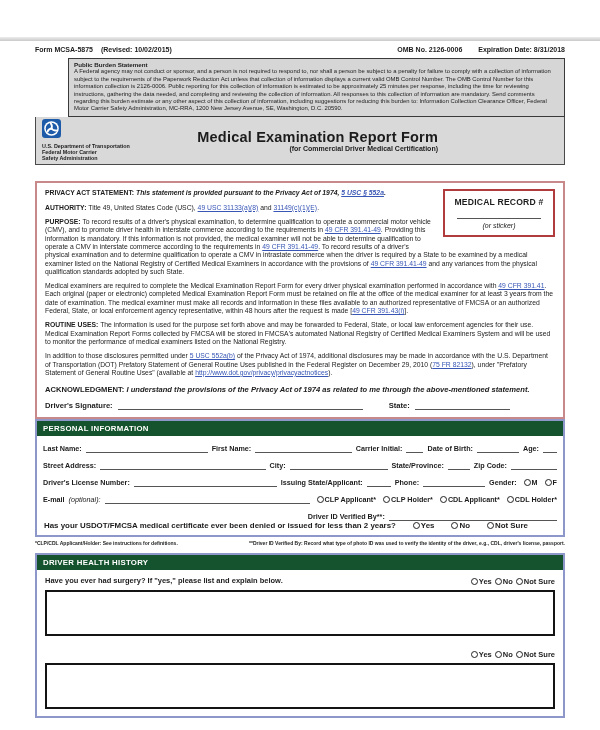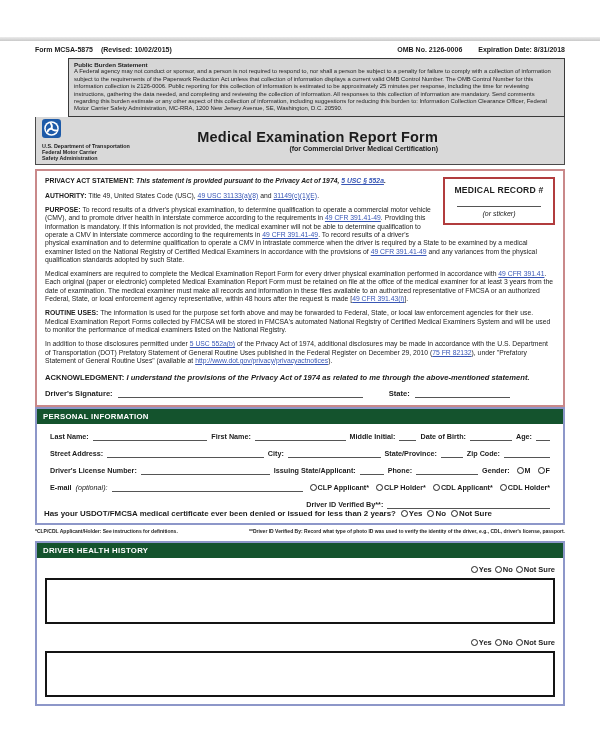--- a/index.html
+++ b/index.html
@@ -24,21 +24,21 @@
   .band { border:1px solid #4a4a4a; border-top:none; background:#d9d9d9;
           display:flex; align-items:center; padding:2px 6px 3px; min-height:33px; }
   .band .agency { width:132px; }
   .band .agency .logo { margin-bottom:1px; }
   .band .agency .aline { font-size:5.4px; font-weight:bold; line-height:6.2px; }
   .band .titlewrap { flex:1; text-align:right; padding-right:120px; }
   .band .ftitle { font-size:14.5px; font-weight:bold; letter-spacing:.2px; }
   .band .fsub { font-size:7px; font-weight:bold; }
 
   
-  .privacy { margin-top:4px; border:2px solid #c9898a; padding:6px 8px 5px;
+  .privacy { margin-top:16px; border:2px solid #c9898a; padding:6px 8px 5px;
              font-size:6.8px; line-height:8.3px; }
   .privacy p { margin-bottom:6px; }
   .mrecord { float:right; width:112px; border:2px solid #b13c3e; padding:7px 6px 5px;
              margin:0 0 6px 10px; text-align:center; }
   .mrecord .mrtitle { font-size:8.6px; font-weight:bold; letter-spacing:.2px; }
   .mrecord .mrline { border-bottom:1px solid #555; height:12px; margin:0 6px 3px; }
   .mrecord .mrsub { font-size:7px; font-style:italic; }
 
   .b  { font-weight:bold; }
   .i  { font-style:italic; }
@@ -56,32 +56,32 @@
   .sec1 { margin:10px 0 5px; font-size:8.6px; }
   .sec1 .t { font-weight:bold; }
   .sec1 .n { font-style:italic; }
 
   
   .navybox { border:2px solid #8d97c9; }
   .bar { background:#14532d; color:#fff; font-weight:bold; font-size:7.8px;
          letter-spacing:.3px; padding:3px 6px; }
 
   .prow { display:flex; align-items:flex-end; gap:4px; font-size:7.2px; font-weight:bold;
-          padding:0 13px; height:17px; }
+          padding:0 6px; height:17px; }
   .prow .fl { flex:1; }
   .prow .fx { flex:none; }
   .lbl { white-space:nowrap; }
 
   .radio { width:7px; height:7px; border:1px solid #222; border-radius:50%; background:#fff;
            display:inline-block; flex:none; margin:0 1px 1px 3px; }
   .ropt { display:flex; align-items:flex-end; }
   .ropt .rl { font-weight:bold; white-space:nowrap; }
 
   .qrow { font-size:7.9px; font-weight:bold; display:flex; align-items:flex-end;
-          padding:0 7px 5px; gap:2px; }
+          padding:0 7px 5px; gap:14px; }
 
   .fnotes { display:flex; justify-content:space-between; font-size:5px; font-weight:bold;
             margin:3px 0 7px; }
 
   
   .hq { display:flex; align-items:flex-start; padding:6px 8px 2px; font-size:7.5px; font-weight:bold; }
   .hq .qtext { line-height:9px; }
   .hq .opts { margin-left:auto; display:flex; align-items:flex-end; padding-top:1px; }
   .bigbox { margin:2px 8px 7px; border:2px solid #141414; height:46px; background:#fff; }
 </style>
@@ -155,21 +155,21 @@
 
 
   <div class="navybox">
     <div class="bar">PERSONAL INFORMATION</div>
 
     <div class="prow">
       <span class="lbl">Last Name:</span>
       <span class="fl" style="flex:2.4"></span>
       <span class="lbl">First Name:</span>
       <span class="fl" style="flex:1.9"></span>
-      <span class="lbl">Middle Initial:</span>
+      <span class="lbl">Carrier Initial:</span>
       <span class="fl fx" style="width:17px"></span>
       <span class="lbl">Date of Birth:</span>
       <span class="fl fx" style="width:42px"></span>
       <span class="lbl">Age:</span>
       <span class="fl fx" style="width:14px"></span>
     </div>
 
     <div class="prow">
       <span class="lbl">Street Address:</span>
       <span class="fl" style="flex:2.7"></span>
@@ -246,20 +246,21 @@
 
   <div class="fnotes">
     <span>*CLP/CDL Applicant/Holder: See instructions for definitions.</span>
     <span>**Driver ID Verified By: Record what type of photo ID was used to verify the identity of the driver, e.g., CDL, driver's license, passport.</span>
   </div>
 
   <div class="navybox">
     <div class="bar">DRIVER HEALTH HISTORY</div>
 
     <div class="hq">
+      <span class="qtext">Have you ever had surgery? If "yes," please list and explain below.</span>
       <span class="opts">
         <span class="ropt">
             <span class="radio"></span>
             <span class="rl">Yes</span>
           </span>
         <span class="ropt">
             <span class="radio"></span>
             <span class="rl">No</span>
           </span>
         <span class="ropt">

